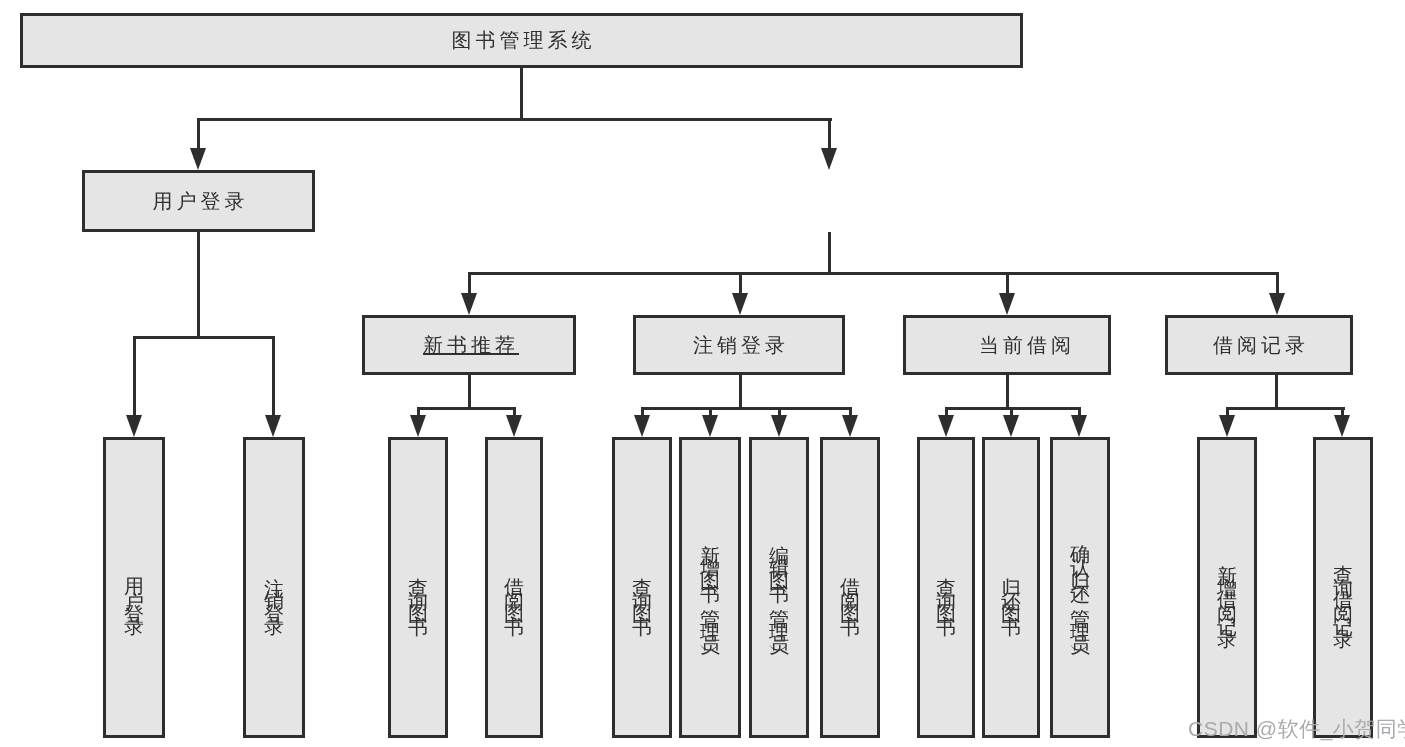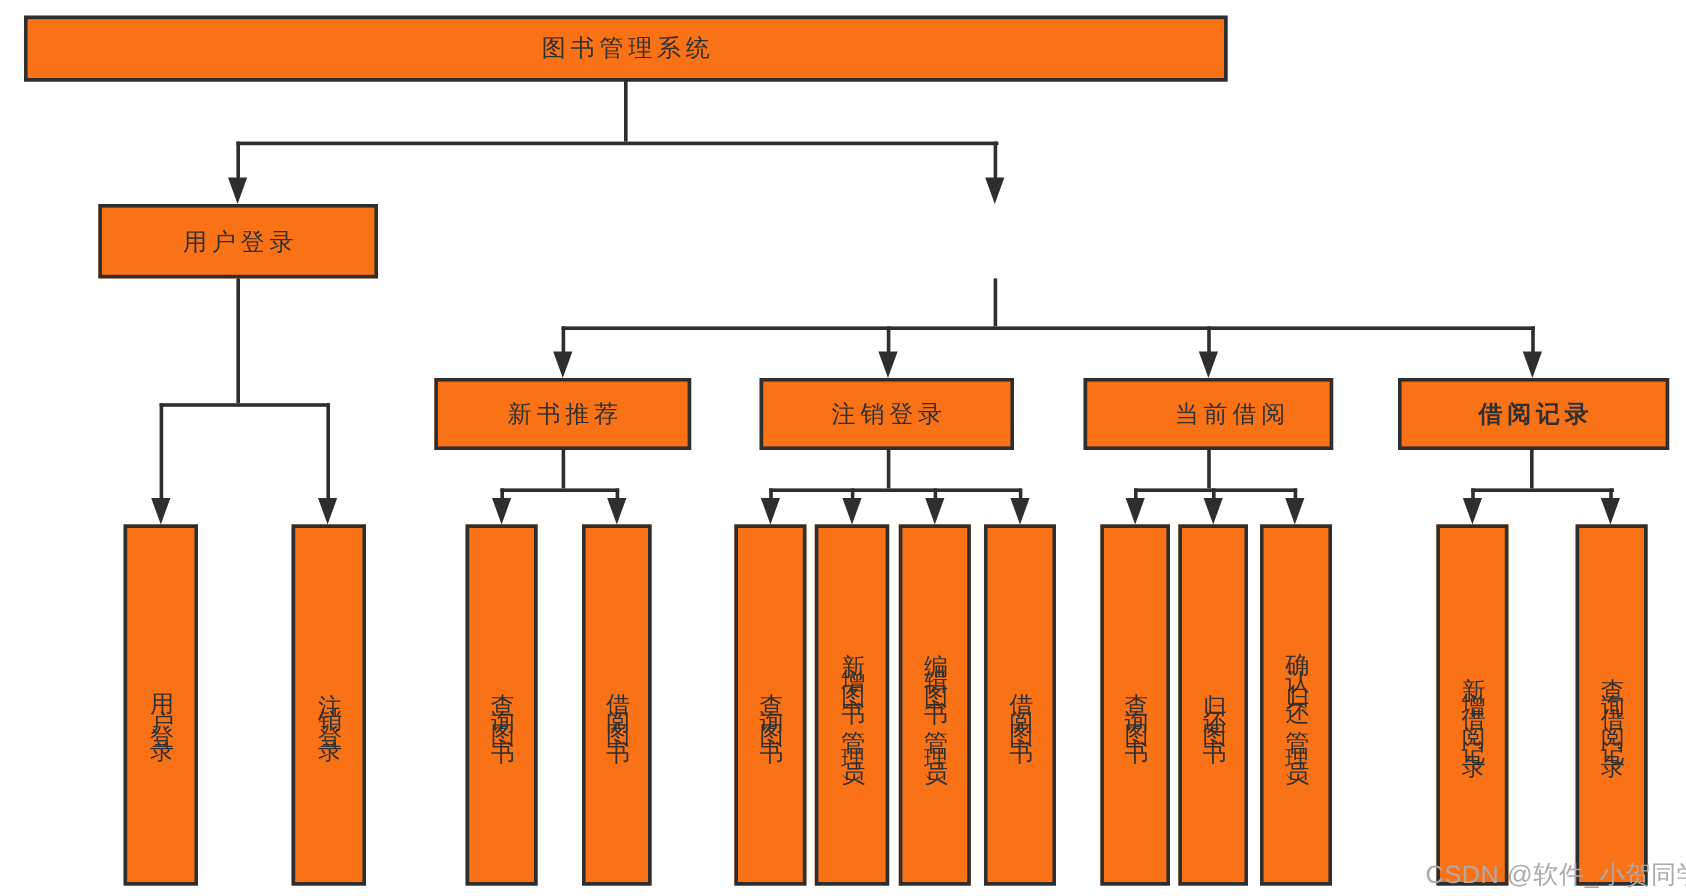--- a/index.html
+++ b/index.html
@@ -8,21 +8,21 @@
     --wm:#aaaaae;
     --bg:#ffffff;
   }
   html,body{margin:0;padding:0;background:var(--bg);}
   .canvas{
     position:relative;width:1405px;height:747px;background:var(--bg);
     overflow:hidden;font-family:"Liberation Sans","DejaVu Sans",sans-serif;
   }
   .box{
     position:absolute;box-sizing:border-box;border:3px solid var(--line);
-    background:#f97316;display:flex;align-items:center;justify-content:center;
+    background:#e5e5e5;display:flex;align-items:center;justify-content:center;
     color:var(--text);
   }
   .hlabel{font-size:20px;letter-spacing:4px;text-indent:4px;white-space:nowrap;}
   .vlabel{
     writing-mode:vertical-rl;text-orientation:mixed;
     font-size:20px;letter-spacing:13px;line-height:1.05;
   }
   .hline{position:absolute;height:3px;background:var(--line);}
   .vline{position:absolute;width:3px;background:var(--line);}
   .arrow{
@@ -42,33 +42,33 @@
 
   <div class="box" style="left:20px;top:13px;width:1003px;height:55px;">
     <span class="hlabel">图书管理系统</span>
   </div>
 
   <div class="box" style="left:82px;top:170px;width:233px;height:62px;">
     <span class="hlabel">用户登录</span>
   </div>
 
 
-  <div class="box" style="left:362px;top:315px;width:214px;height:60px;">
+  <div class="box" style="left:362px;top:315px;width:214px;height:60px;text-decoration:underline;">
     <span class="hlabel">新书推荐</span>
   </div>
 
   <div class="box" style="left:633px;top:315px;width:212px;height:60px;">
     <span class="hlabel">注销登录</span>
   </div>
 
   <div class="box" style="left:903px;top:315px;width:208px;height:60px;padding-left:36px;">
     <span class="hlabel">当前借阅</span>
   </div>
 
-  <div class="box" style="left:1165px;top:315px;width:226px;height:60px;font-weight:bold;">
+  <div class="box" style="left:1165px;top:315px;width:188px;height:60px;">
     <span class="hlabel">借阅记录</span>
   </div>
 
   <div class="box" style="left:103px;top:437px;width:62px;height:301px;">
     <span class="vlabel">用户登录</span>
   </div>
 
   <div class="box" style="left:243px;top:437px;width:62px;height:301px;">
     <span class="vlabel">注销登录</span>
   </div>

